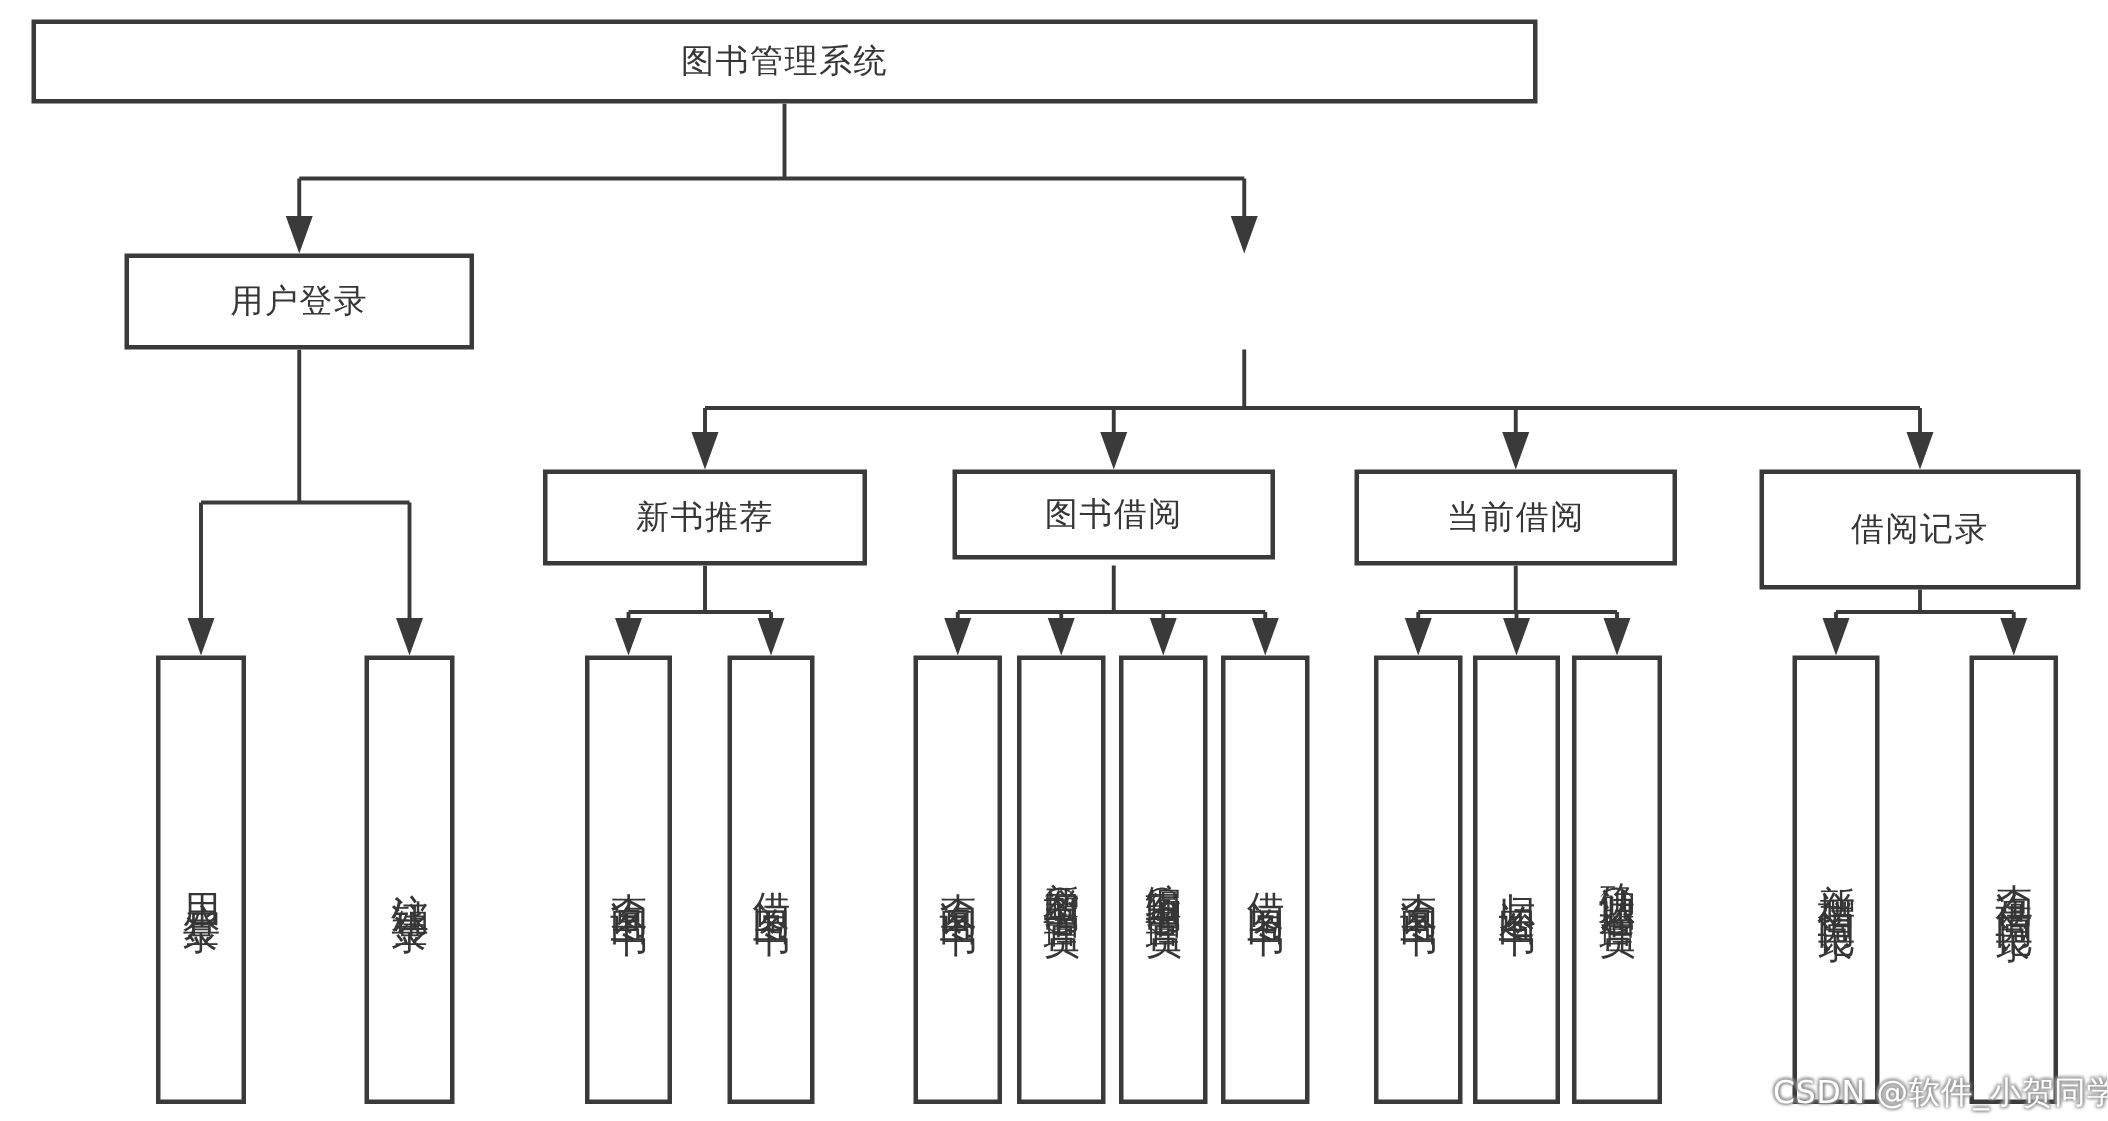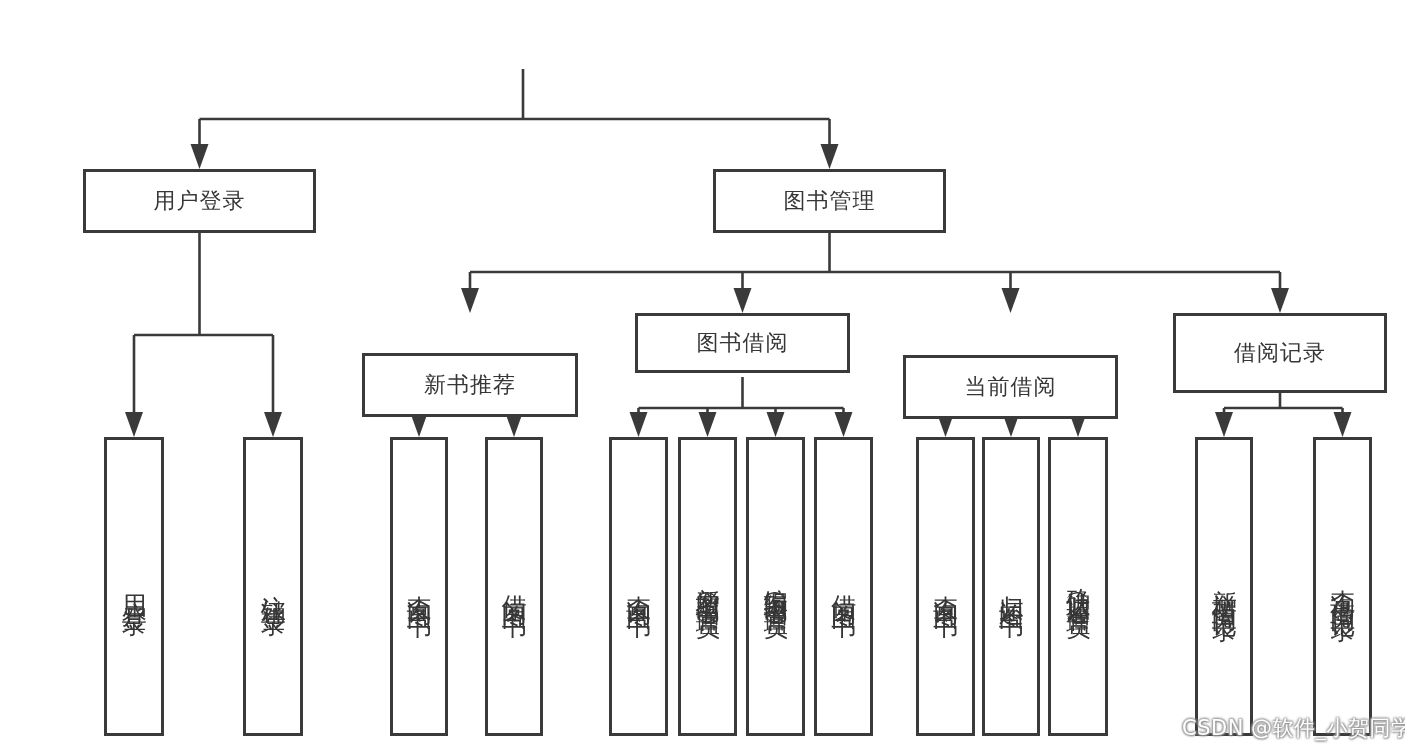--- a/index.html
+++ b/index.html
@@ -112,35 +112,35 @@
       <polygon points="766.5,412 784.5,412 775.5,437"></polygon>
       <polygon points="834.5,412 852.5,412 843.5,437"></polygon>
       <polygon points="936.5,412 954.5,412 945.5,437"></polygon>
       <polygon points="1002,412 1020,412 1011,437"></polygon>
       <polygon points="1069,412 1087,412 1078,437"></polygon>
       <polygon points="1215,412 1233,412 1224,437"></polygon>
       <polygon points="1333.5,412 1351.5,412 1342.5,437"></polygon>
     </g>
   </svg>
 
+  <div class="box" style="left:21px;top:13px;width:1004px;height:56px;">
+    <span class="hlabel">图书管理系统</span>
+  </div>
 
   <div class="box" style="left:83px;top:169px;width:233px;height:64px;">
     <span class="hlabel">用户登录</span>
   </div>
-  <div class="box" style="left:713px;top:169px;width:233px;height:64px;">
-    <span class="hlabel">图书管理</span>
-  </div>
 
-  <div class="box" style="left:362px;top:313px;width:216px;height:64px;margin-top:40px;">
+  <div class="box" style="left:362px;top:313px;width:216px;height:64px;">
     <span class="hlabel">新书推荐</span>
   </div>
   <div class="box" style="left:635px;top:313px;width:215px;height:60px;">
     <span class="hlabel">图书借阅</span>
   </div>
-  <div class="box" style="left:903px;top:313px;width:215px;height:64px;margin-top:42px;">
+  <div class="box" style="left:903px;top:313px;width:215px;height:64px;">
     <span class="hlabel">当前借阅</span>
   </div>
   <div class="box" style="left:1173px;top:313px;width:214px;height:80px;">
     <span class="hlabel">借阅记录</span>
   </div>
 
   <div class="box vbox" style="left:104px;top:437px;width:60px;height:299px;">
     <span class="vtext">用户登录</span>
   </div>
   <div class="box vbox" style="left:243px;top:437px;width:60px;height:299px;">

